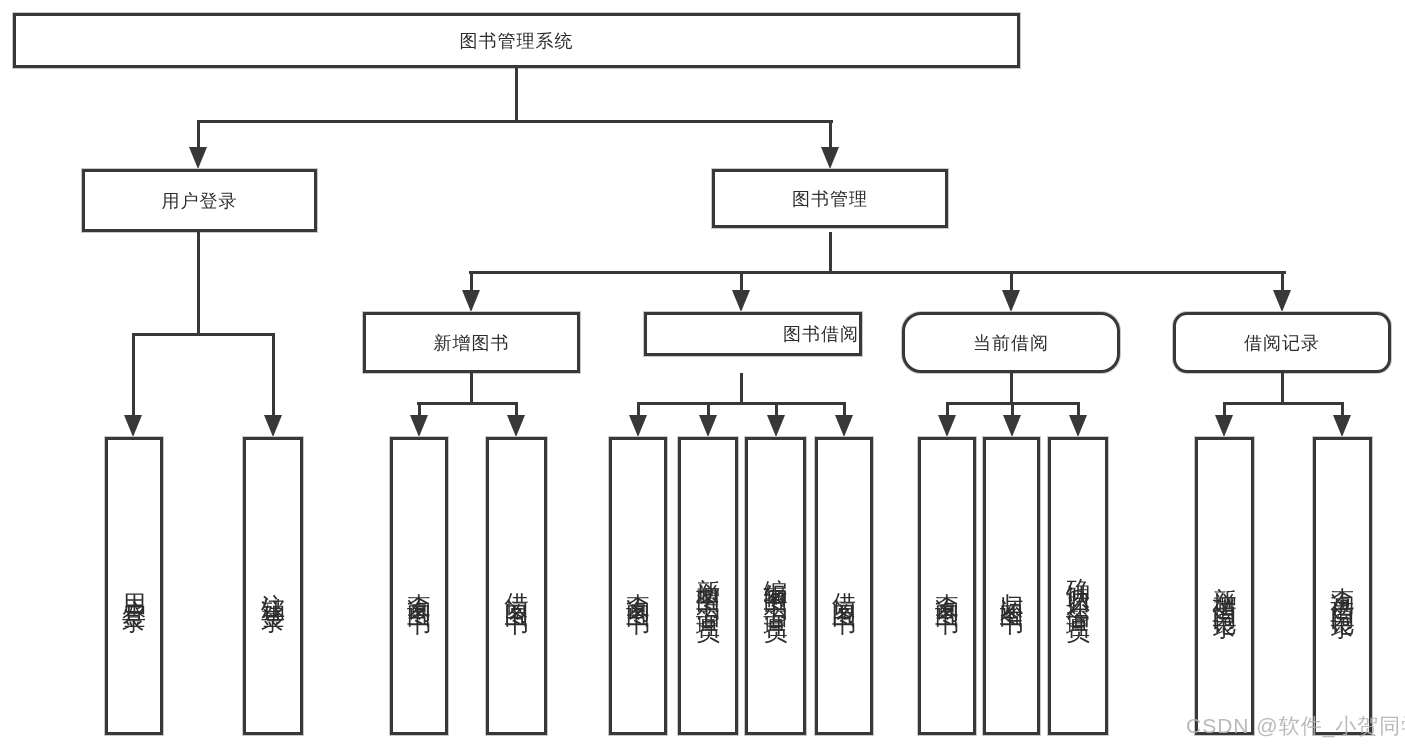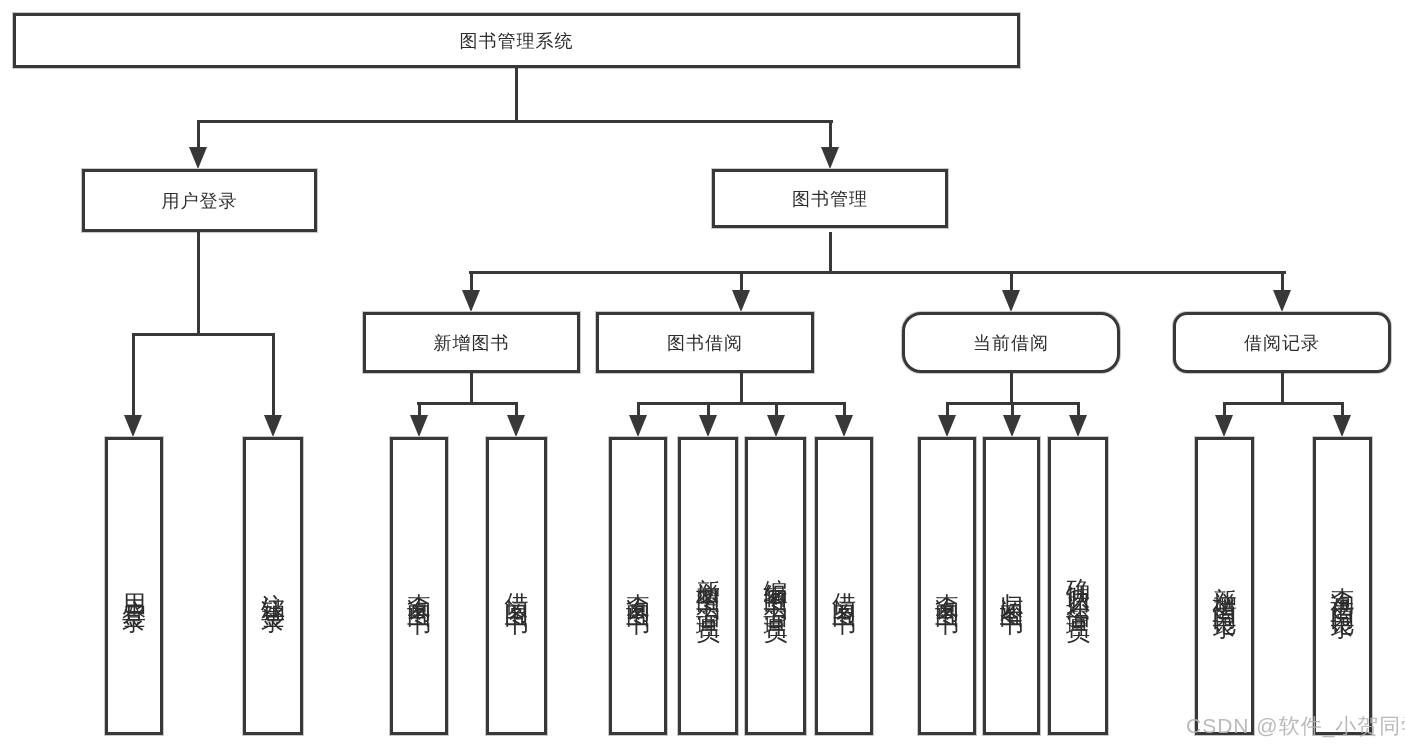--- a/index.html
+++ b/index.html
@@ -95,21 +95,21 @@
   <div class="line" style="left:740px; top:271px; width:3px; height:22px;"></div>
   <div class="ah" style="left:732px; top:290px;"></div>
   <div class="line" style="left:1010px; top:271px; width:3px; height:22px;"></div>
   <div class="ah" style="left:1002px; top:290px;"></div>
   <div class="line" style="left:1281px; top:271px; width:3px; height:22px;"></div>
   <div class="ah" style="left:1273px; top:290px;"></div>
 
   <div class="box" style="left:363px; top:312px; width:217px; height:61px;">
     <span class="hlabel">新增图书</span>
   </div>
-  <div class="box" style="left:596px; top:312px; width:218px; height:61px;">
+  <div class="box" style="left:644px; top:312px; width:218px; height:44px;justify-content:flex-end;">
     <span class="hlabel">图书借阅</span>
   </div>
   <div class="box" style="left:902px; top:312px; width:218px; height:61px;border-radius:19px;">
     <span class="hlabel">当前借阅</span>
   </div>
   <div class="box" style="left:1173px; top:312px; width:218px; height:61px;border-radius:14px;">
     <span class="hlabel">借阅记录</span>
   </div>
 
   <div class="line" style="left:470px; top:373px; width:3px; height:31px;"></div>

